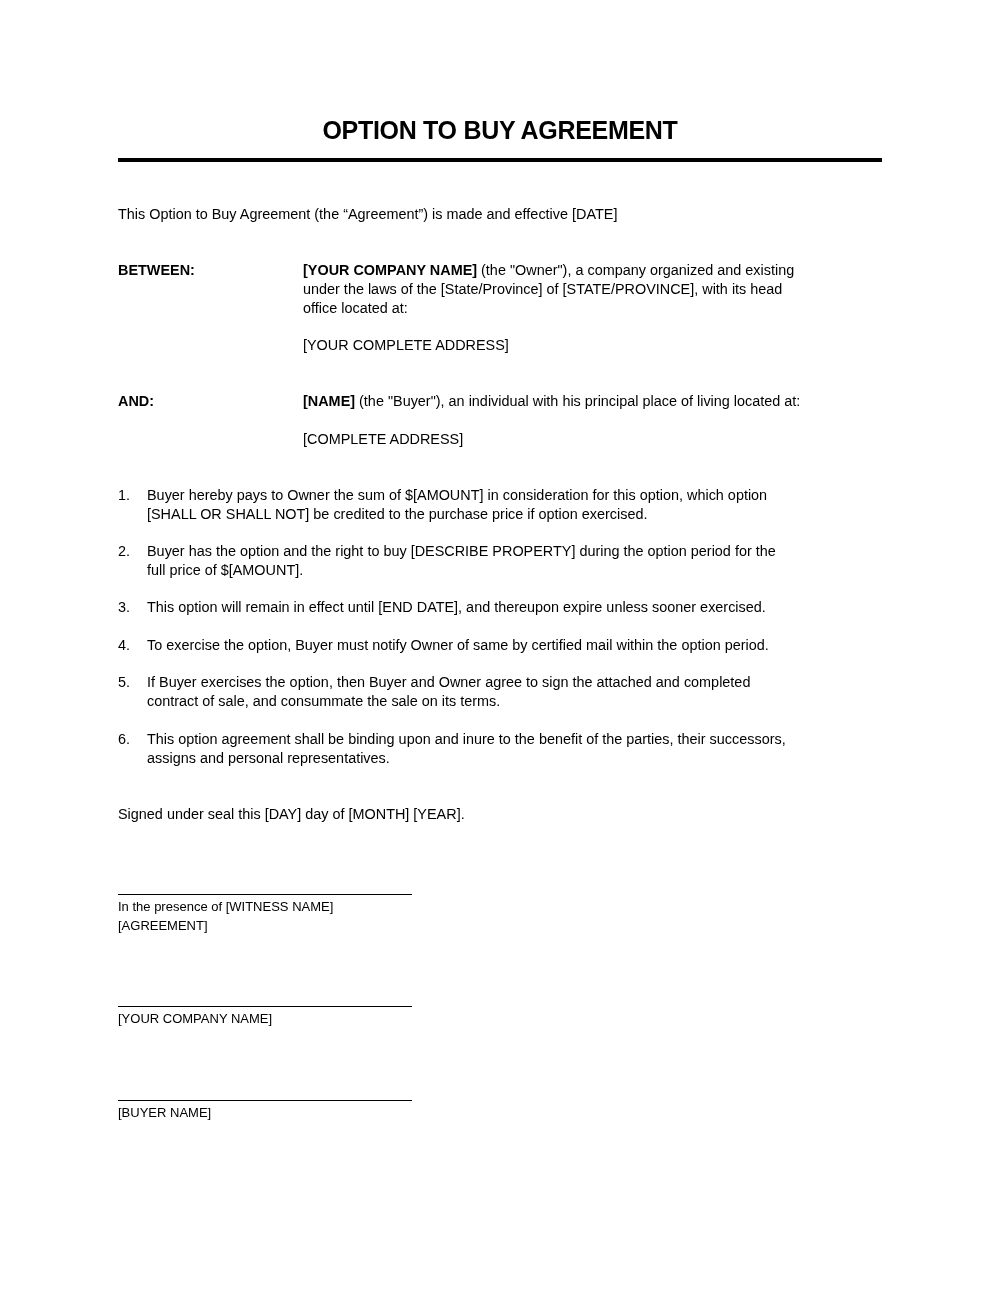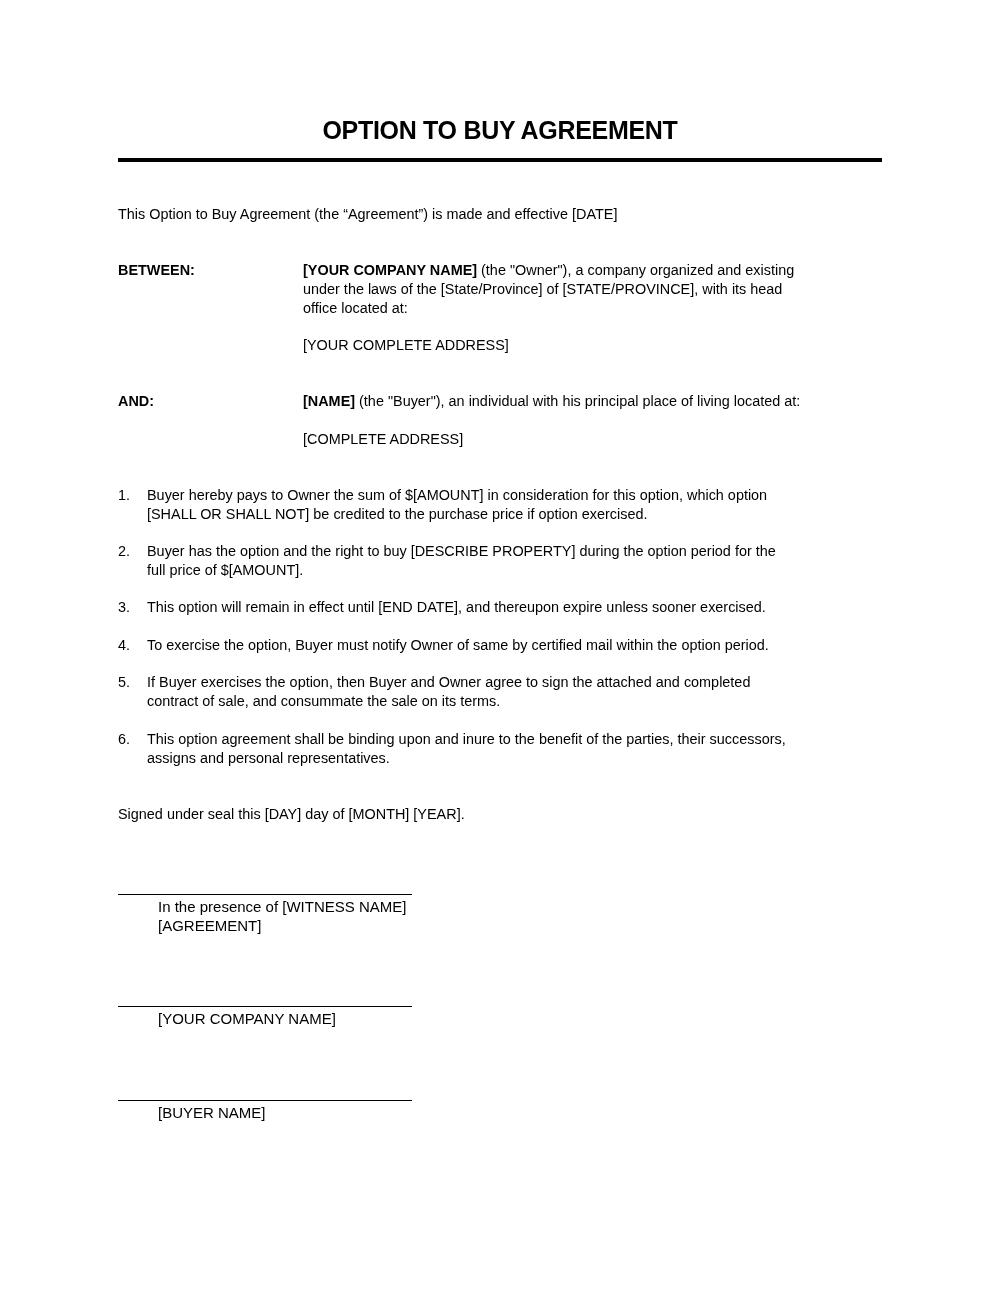--- a/index.html
+++ b/index.html
@@ -6,21 +6,21 @@
   body { width: 1000px; height: 1290px; position: relative; overflow: hidden; color: #000; }
   .doc { position: absolute; left: 0; top: 0; width: 1000px; height: 1290px; font-family: "Liberation Sans", sans-serif; }
   .title { position: absolute; top: 116px; left: 118px; width: 764px; text-align: center; font-weight: bold; font-size: 25px; letter-spacing: -0.3px; }
   .rule { position: absolute; top: 158px; left: 118px; width: 764px; height: 4px; background: #000; }
   .t { position: absolute; font-size: 15.5px; line-height: 19px; white-space: nowrap; transform-origin: 0 0; transform: scaleX(0.93); }
   .b { font-weight: bold; }
   .col2 { left: 303px; }
   .num { position: absolute; left: 118px; font-size: 15.5px; line-height: 19px; transform-origin: 0 0; transform: scaleX(0.93); }
   .item { position: absolute; left: 147px; font-size: 15.5px; line-height: 19px; white-space: nowrap; transform-origin: 0 0; transform: scaleX(0.93); }
   .sigline { position: absolute; left: 118px; width: 294px; height: 1px; background: #000; }
-  .sig { position: absolute; left: 118px; font-size: 15px; line-height: 19px; white-space: nowrap; margin-left: 40px; }
+  .sig { position: absolute; left: 118px; font-size: 13px; line-height: 19px; white-space: nowrap; }
 </style>
 </head>
 <body>
 
 <div class="doc">
   <div class="title">OPTION TO BUY AGREEMENT</div>
   <div class="rule"></div>
 
   <div class="t" style="left:118px; top:204px;">This Option to Buy Agreement (the “Agreement”) is made and effective [DATE]</div>
 

